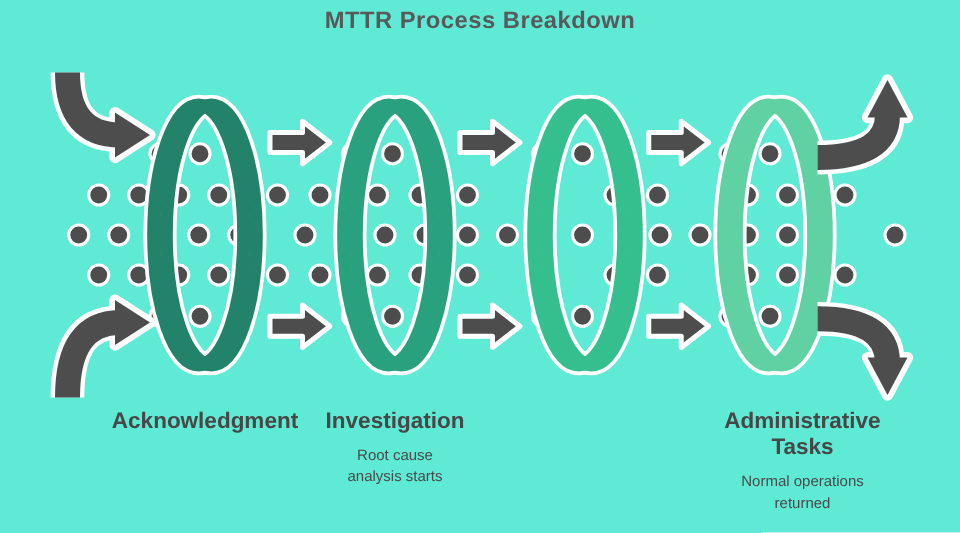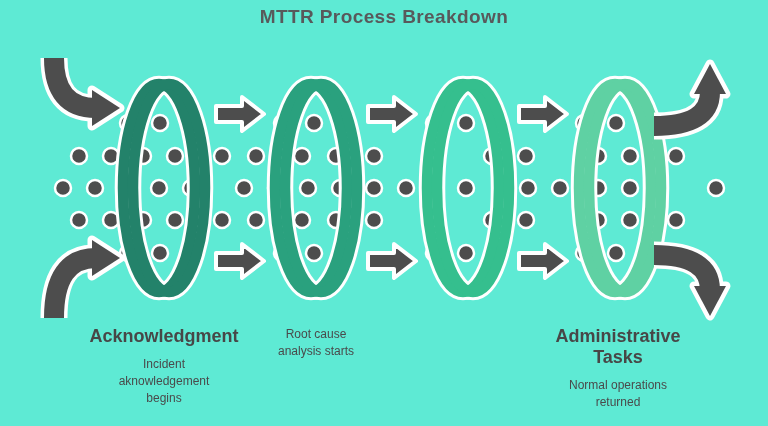--- a/index.html
+++ b/index.html
@@ -158,23 +158,23 @@
       <path class="curve-under" d="M 654,255 Q 710,255 710,288"></path>
       <polygon class="head-under" points="694,286 710,316 726,286"></polygon>
       <path class="curve-main" d="M 654,255 Q 710,255 710,290" stroke="#4d4d4d"></path>
       <polygon class="head-main" points="694,286 710,316 726,286" fill="#4d4d4d"></polygon>
     </g>
   </svg>
 
   <div class="labels">
     <div class="stage" style="left:89px">
       <div class="stage-title">Acknowledgment</div>
-      <div class="stage-desc desc-0">Incident aknowledgement begins</div>
     </div>
     <div class="stage" style="left:241px">
+      <div class="stage-title">Investigation</div>
       <div class="stage-desc desc-1">Root cause analysis starts</div>
     </div>
-    <div class="stage" style="left:543px">
+    <div class="stage" style="left:567px">
       <div class="stage-title">Administrative Tasks</div>
       <div class="stage-desc desc-3">Normal operations returned</div>
     </div>
   </div>
 </div>
 
 </body></html>

